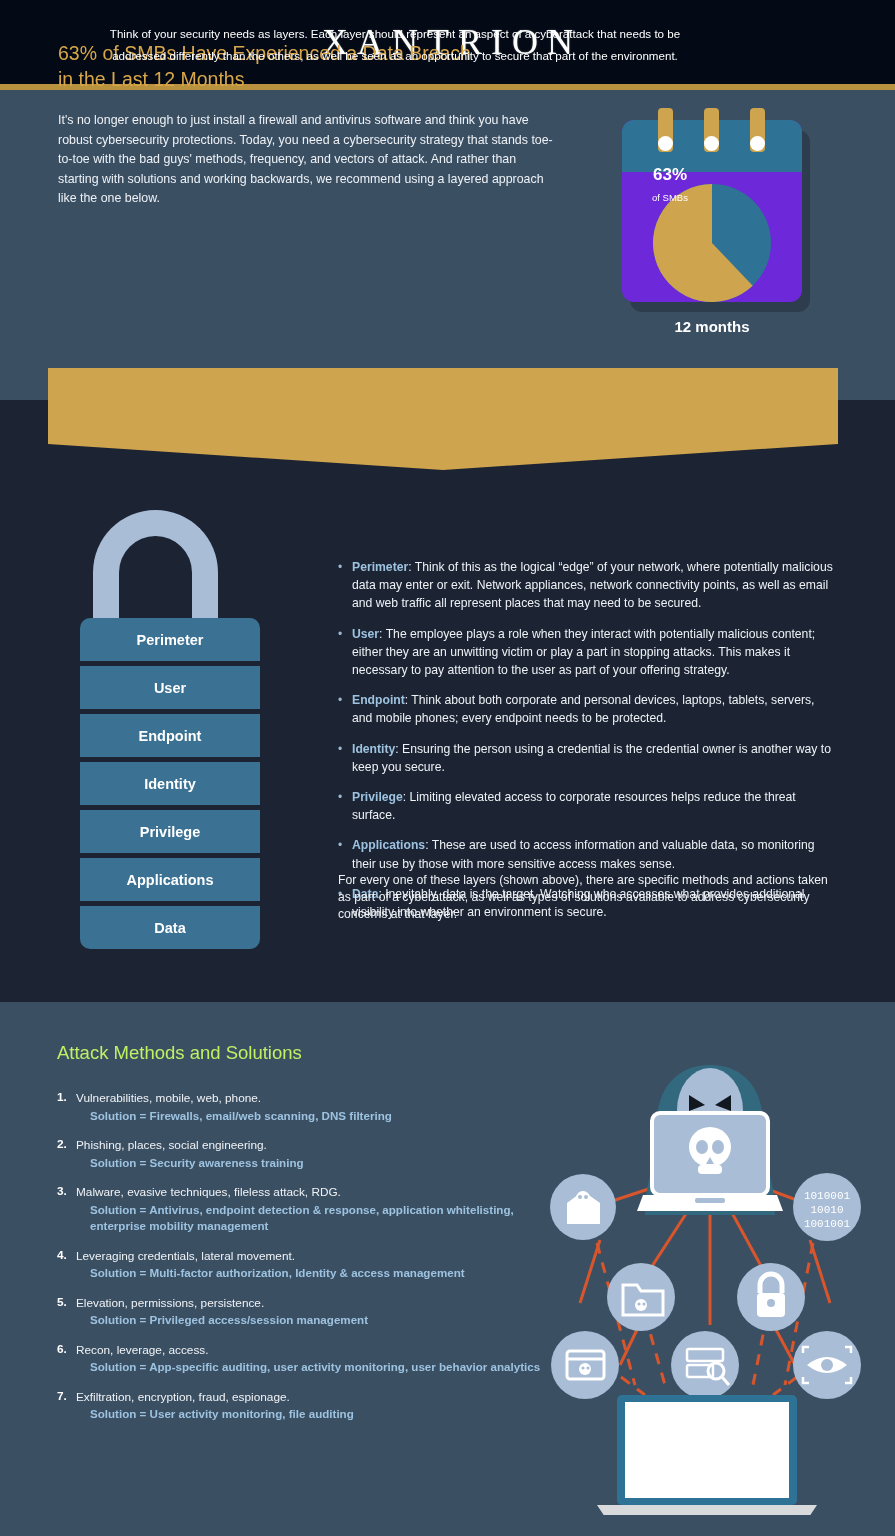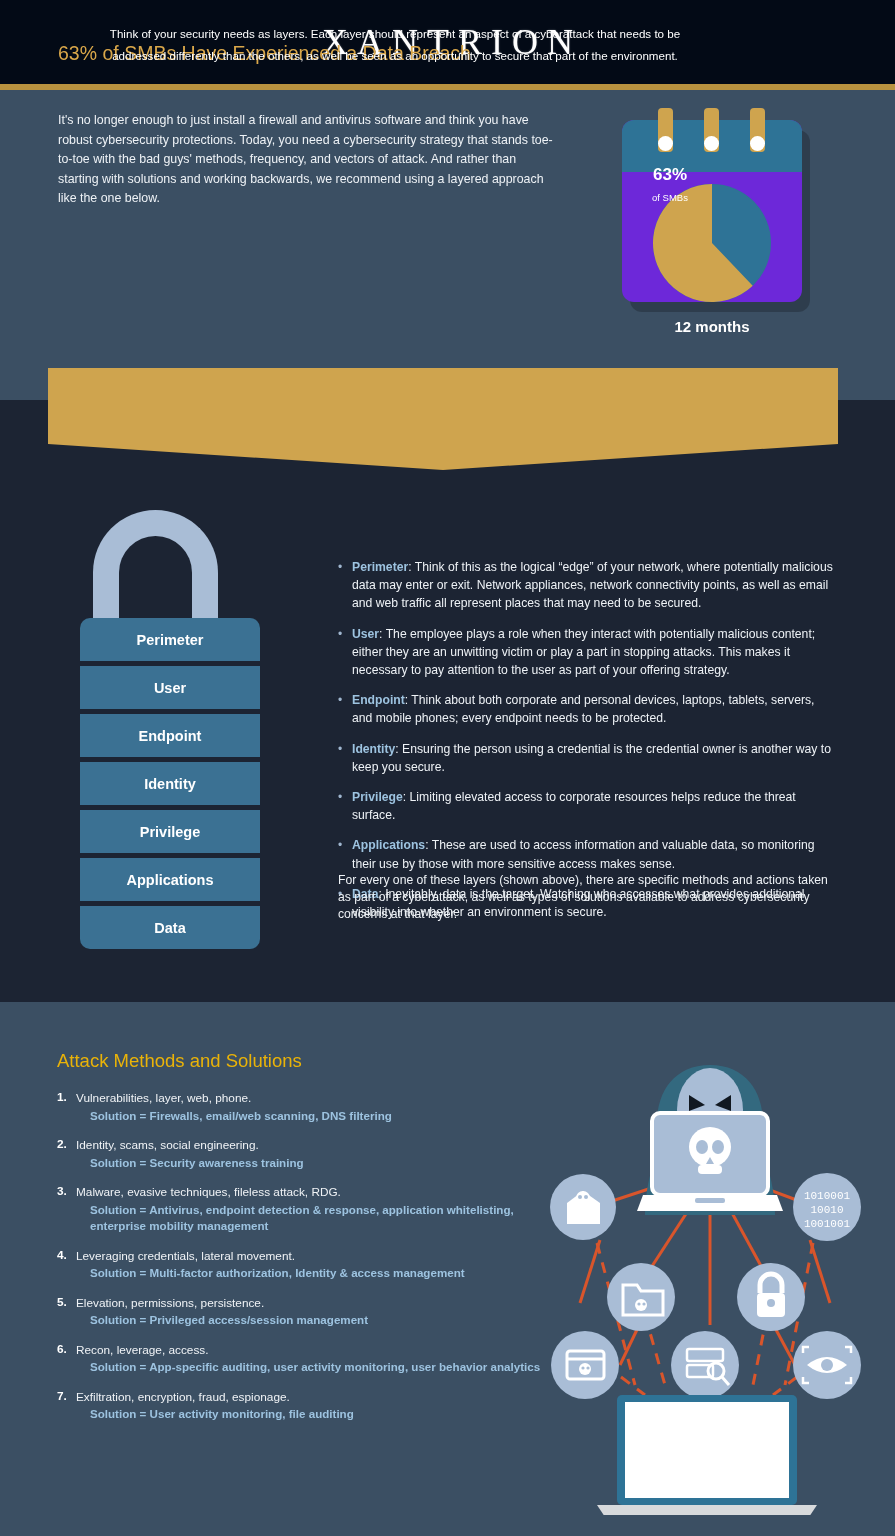--- a/index.html
+++ b/index.html
@@ -121,21 +121,21 @@
     color: #eef2f6; font-size: 12.2px; line-height: 17px;
   }
 
   
   .sec-slate2 {
     position: absolute; left: 0; top: 1002px; width: 895px; height: 534px;
     background: #3b4f63;
   }
   .attack-title {
     position: absolute; left: 57px; top: 1042px;
-    color: #eab308; font-size: 18.5px; margin-top: 8px;
+    color: #bef264; font-size: 18.5px;
   }
   .attack-list { position: absolute; left: 57px; top: 1090px; width: 500px; }
   .attack-item { margin-bottom: 13px; position: relative; padding-left: 19px; }
   .attack-num {
     position: absolute; left: 0; top: 0; color: #ffffff;
     font-size: 11.8px; font-weight: bold;
   }
   .attack-method { color: #f0f3f6; font-size: 11.8px; line-height: 16.5px; }
   .attack-solution {
     color: #9dc3e0; font-size: 11.6px; font-weight: bold;
@@ -151,20 +151,21 @@
 
   <div class="header">
     <div class="logo">XANTRION</div>
   </div>
   <div class="gold-rule"></div>
 
   <div class="sec-slate"></div>
 
   <div class="headline">
     <div>63% of SMBs Have Experienced a Data Breach</div>
+    <div>in the Last 12 Months</div>
   </div>
   <div class="intro">It's no longer enough to just install a firewall and antivirus software and think you have robust cybersecurity protections. Today, you need a cybersecurity strategy that stands toe-to-toe with the bad guys' methods, frequency, and vectors of attack. And rather than starting with solutions and working backwards, we recommend using a layered approach like the one below.</div>
 
   <div class="calendar">
     <div class="cal-shadow"></div>
     <div class="cal-body">
       <div class="cal-top"></div>
       <svg class="pie" viewBox="0 0 100 100">
         <circle cx="50" cy="50" r="50" fill="#2e7396"></circle>
         <path d="M50,50 L50,0 A50,50 0 1,0 84.5,86.2 Z" fill="#cfa44e"></path>
@@ -233,26 +234,26 @@
 
   <div class="closing">For every one of these layers (shown above), there are specific methods and actions taken as part of a cyberattack, as well as types of solutions available to address cybersecurity concerns at that layer.</div>
 
   <div class="sec-slate2"></div>
 
   <div class="attack-title">Attack Methods and Solutions</div>
 
   <div class="attack-list">
     <div class="attack-item">
       <span class="attack-num">1.</span>
-      <div class="attack-method">Vulnerabilities, layer, web, phone.</div>
+      <div class="attack-method">Vulnerabilities, mobile, web, phone.</div>
       <div class="attack-solution">Solution = Firewalls, email/web scanning, DNS filtering</div>
     </div>
     <div class="attack-item">
       <span class="attack-num">2.</span>
-      <div class="attack-method">Identity, scams, social engineering.</div>
+      <div class="attack-method">Phishing, places, social engineering.</div>
       <div class="attack-solution">Solution = Security awareness training</div>
     </div>
     <div class="attack-item">
       <span class="attack-num">3.</span>
       <div class="attack-method">Malware, evasive techniques, fileless attack, RDG.</div>
       <div class="attack-solution">Solution = Antivirus, endpoint detection &amp; response, application whitelisting, enterprise mobility management</div>
     </div>
     <div class="attack-item">
       <span class="attack-num">4.</span>
       <div class="attack-method">Leveraging credentials, lateral movement.</div>

